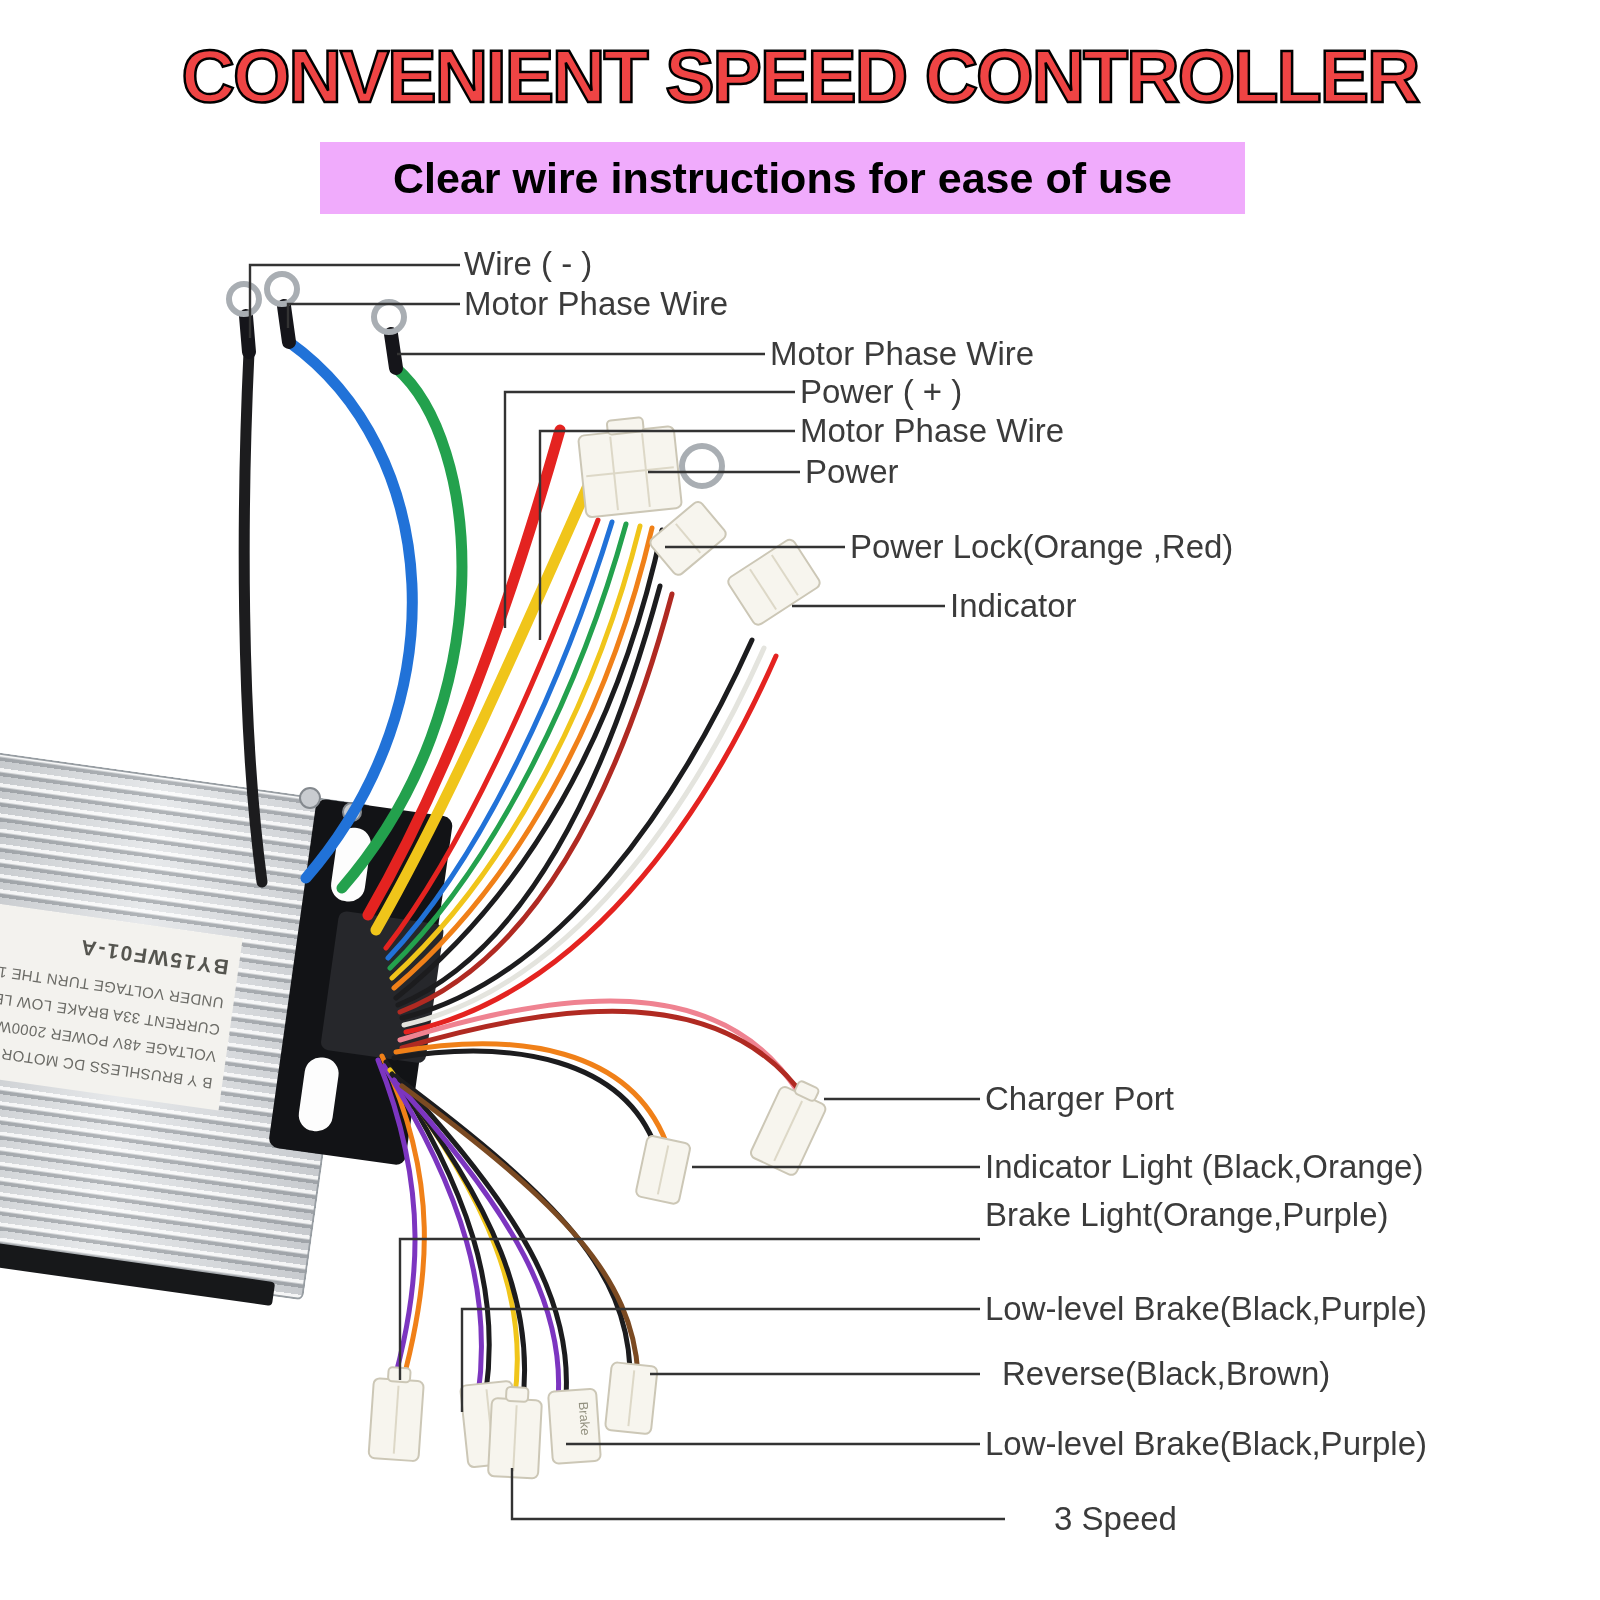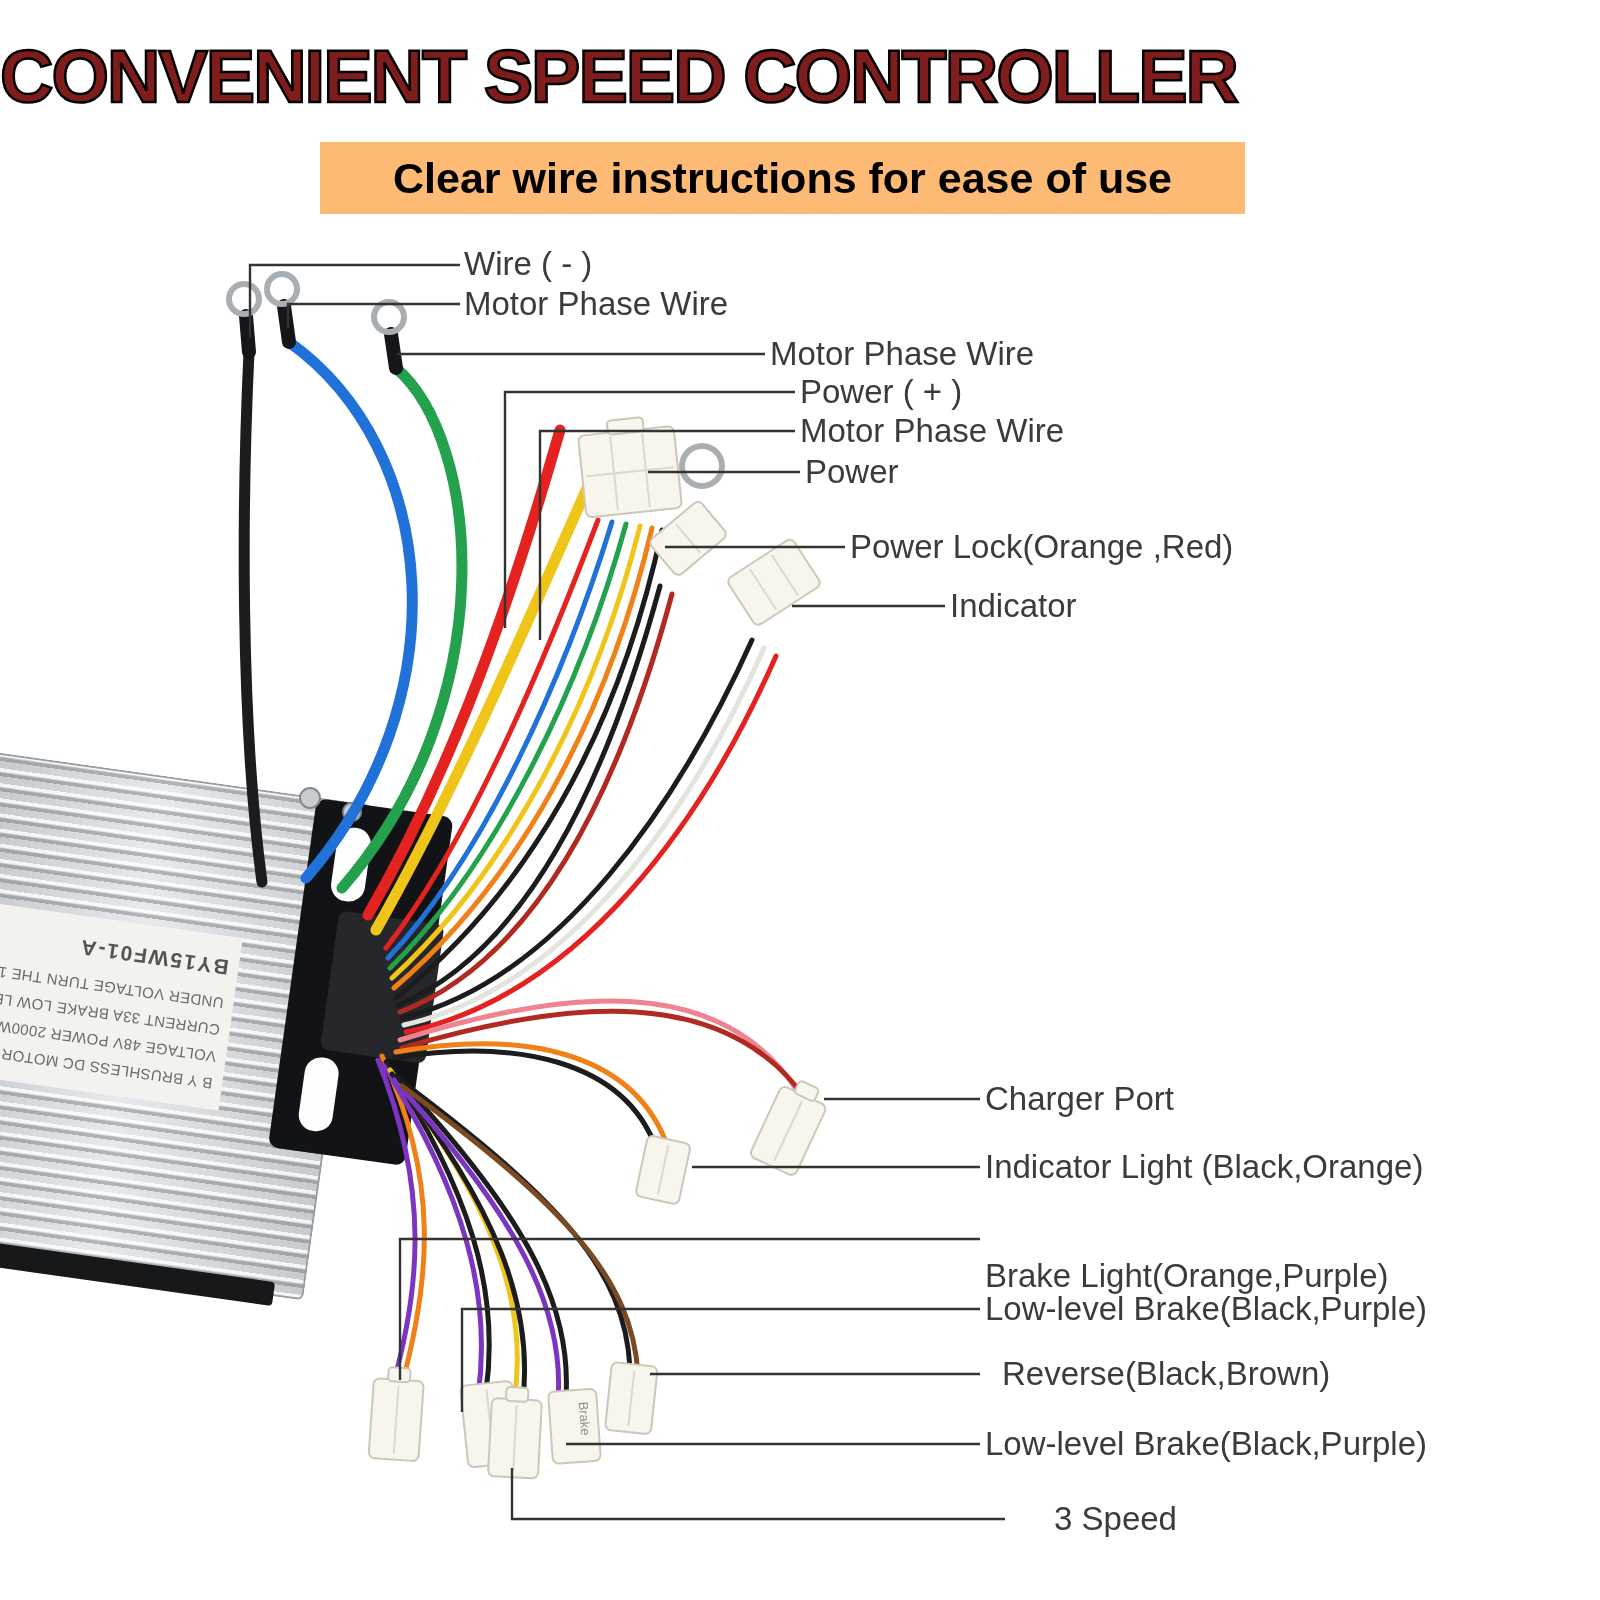--- a/index.html
+++ b/index.html
@@ -1,26 +1,26 @@
 <!DOCTYPE html>
 <html><head>
 <meta charset="utf-8">
 <style>
   * { margin:0; padding:0; box-sizing:border-box; }
   html,body { background:#ffffff; font-family:"Liberation Sans", sans-serif; }
   .canvas { position:relative; width:1600px; height:1600px; background:#fff; overflow:hidden; }
 
   .title {
-    position:absolute; left:0; right:0; top:34px; text-align:left;
-    font-size:74px; font-weight:900; letter-spacing:-2px; color:#7f1d1d;
+    position:absolute; left:0; right:0; top:34px; text-align:center;
+    font-size:74px; font-weight:900; letter-spacing:-2px; color:#ef4444;
     -webkit-text-stroke:2.5px #000;
   }
   .subtitle {
     position:absolute; left:320px; top:142px; width:925px; height:72px;
-    background:#fdba74; color:#000; font-size:43px; font-weight:bold;
+    background:#f0abfc; color:#000; font-size:43px; font-weight:bold;
     display:flex; align-items:center; justify-content:center;
   }
 
   .controller {
     position:absolute; z-index:1; left:-130px; top:770px; width:470px; height:500px;
     transform:rotate(8deg);
     background:
       repeating-linear-gradient(180deg, rgba(255,255,255,.8) 0 3px, rgba(110,116,122,.45) 5px 8px, rgba(255,255,255,0) 8px 15px),
       linear-gradient(90deg, #b4b8bc, #e7e9eb 55%, #c7cace);
     border-radius:6px;
@@ -215,19 +215,19 @@
   <div class="wire-label" style="left:464px;  top:245px;">Wire ( - )</div>
   <div class="wire-label" style="left:464px;  top:285px;">Motor Phase Wire</div>
   <div class="wire-label" style="left:770px;  top:335px;">Motor Phase Wire</div>
   <div class="wire-label" style="left:800px;  top:373px;">Power ( + )</div>
   <div class="wire-label" style="left:800px;  top:412px;">Motor Phase Wire</div>
   <div class="wire-label" style="left:805px;  top:453px;">Power</div>
   <div class="wire-label" style="left:850px;  top:528px;">Power Lock(Orange ,Red)</div>
   <div class="wire-label" style="left:950px;  top:587px;">Indicator</div>
   <div class="wire-label" style="left:985px;  top:1080px;">Charger Port</div>
   <div class="wire-label" style="left:985px;  top:1148px;">Indicator Light (Black,Orange)</div>
-  <div class="wire-label" style="left:985px;  top:1257px;text-align:right;">Brake Light(Orange,Purple)</div>
+  <div class="wire-label" style="left:985px;  top:1196px;text-align:right;">Brake Light(Orange,Purple)</div>
   <div class="wire-label" style="left:985px;  top:1290px;">Low-level Brake(Black,Purple)</div>
   <div class="wire-label" style="left:985px;  top:1355px;margin-left:17px;">Reverse(Black,Brown)</div>
   <div class="wire-label" style="left:985px;  top:1425px;">Low-level Brake(Black,Purple)</div>
   <div class="wire-label" style="left:1010px; top:1500px;margin-left:44px;">3 Speed</div>
 
 </div>
 
 </body></html>

